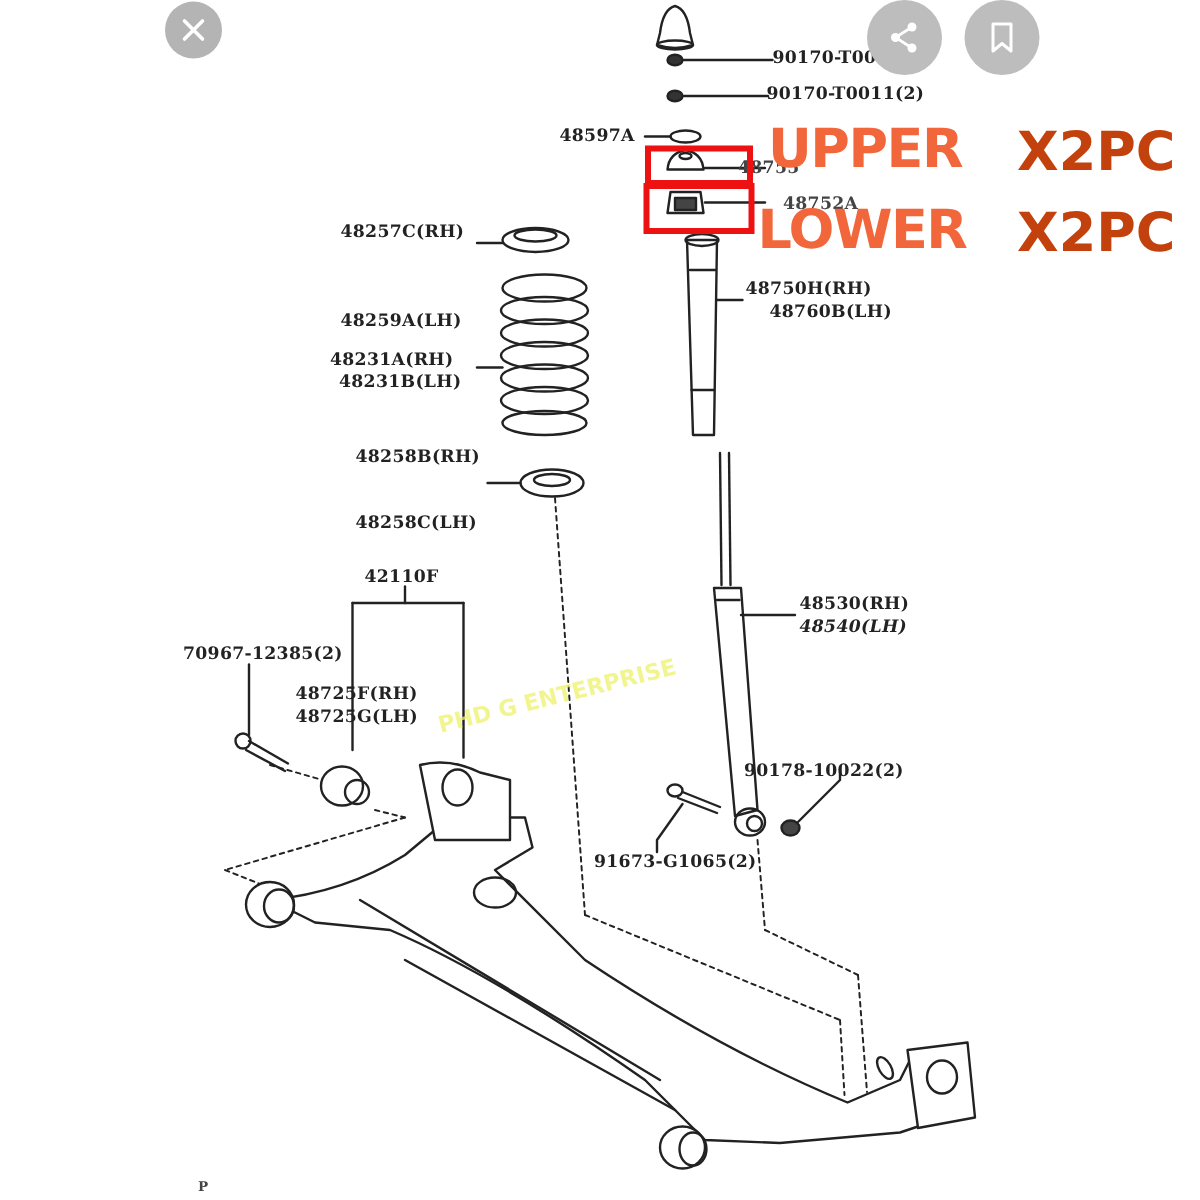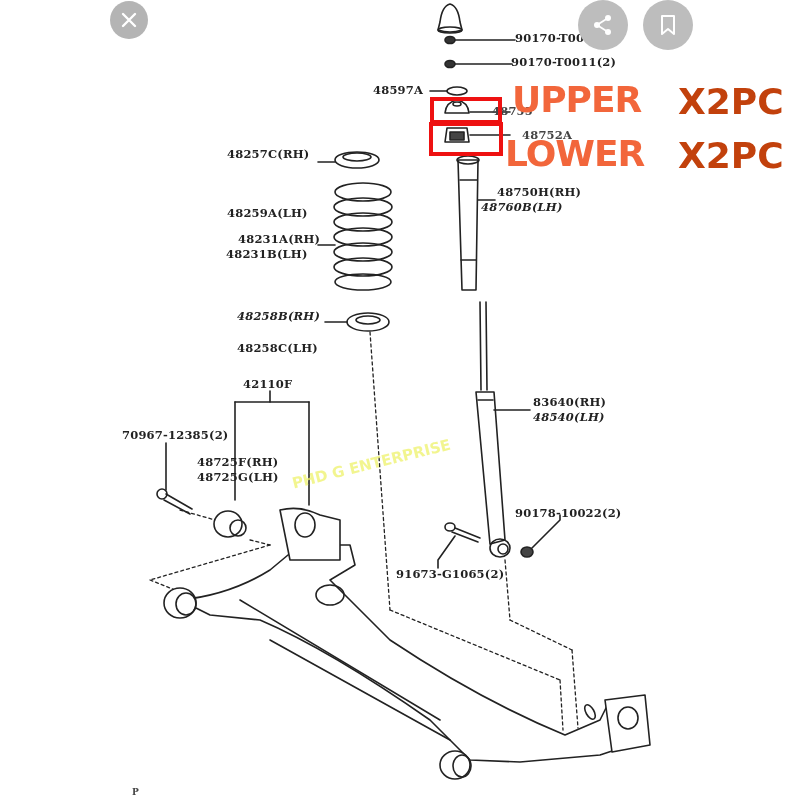--- a/index.html
+++ b/index.html
@@ -129,39 +129,39 @@
 <div class="lbl" style="left:515px;top:31px;">90170-T0011(2)</div>
 <div class="lbl" style="left:511px;top:55px;">90170-T0011(2)</div>
 <div class="lbl" style="left:373px;top:83px;">48597A</div>
 <div class="lbl" style="left:492px;top:104px;color:#444;">48755</div>
 <div class="lbl" style="left:522px;top:128px;color:#444;">48752A</div>
 
 <div class="lbl" style="left:227px;top:147px;">48257C(RH)</div>
 <div class="lbl" style="left:227px;top:162px;margin-top:44px;">48259A(LH)</div>
 
 <div class="lbl" style="left:497px;top:185px;">48750H(RH)</div>
-<div class="lbl" style="left:481px;top:200px;font-style:italic;">48760B(LH)</div>
+<div class="lbl" style="left:513px;top:200px;">48760B(LH)</div>
 
-<div class="lbl" style="left:238px;top:232px;">48231A(RH)</div>
+<div class="lbl" style="left:220px;top:232px;">48231A(RH)</div>
 <div class="lbl" style="left:226px;top:247px;">48231B(LH)</div>
 
-<div class="lbl" style="left:237px;top:309px;font-style:italic;">48258B(RH)</div>
+<div class="lbl" style="left:237px;top:297px;">48258B(RH)</div>
 <div class="lbl" style="left:237px;top:324px;margin-top:17px;">48258C(LH)</div>
 
 <div class="lbl" style="left:243px;top:377px;">42110F</div>
 
-<div class="lbl" style="left:533px;top:395px;">83640(RH)</div>
+<div class="lbl" style="left:533px;top:395px;">48530(RH)</div>
 <div class="lbl" style="left:533px;top:410px;font-style:italic;">48540(LH)</div>
 
 <div class="lbl" style="left:122px;top:428px;">70967-12385(2)</div>
 
 <div class="lbl" style="left:197px;top:455px;">48725F(RH)</div>
 <div class="lbl" style="left:197px;top:470px;">48725G(LH)</div>
 
-<div class="lbl" style="left:515px;top:506px;">90178-10022(2)</div>
+<div class="lbl" style="left:496px;top:506px;">90178-10022(2)</div>
 <div class="lbl" style="left:396px;top:567px;">91673-G1065(2)</div>
 
 <div class="lbl" style="left:132px;top:785px;font-size:9px;color:#444;">P</div>
 
 <div class="watermark" style="left:290px;top:455px;">PHD G ENTERPRISE</div>
 
 <div class="hl-box" style="left:430px;top:97px;width:72px;height:27px;"></div>
 <div class="hl-box" style="left:429px;top:122px;width:74px;height:34px;"></div>
 
 <div class="overlay-text upper-lower" style="left:512px;top:80px;">UPPER</div>

